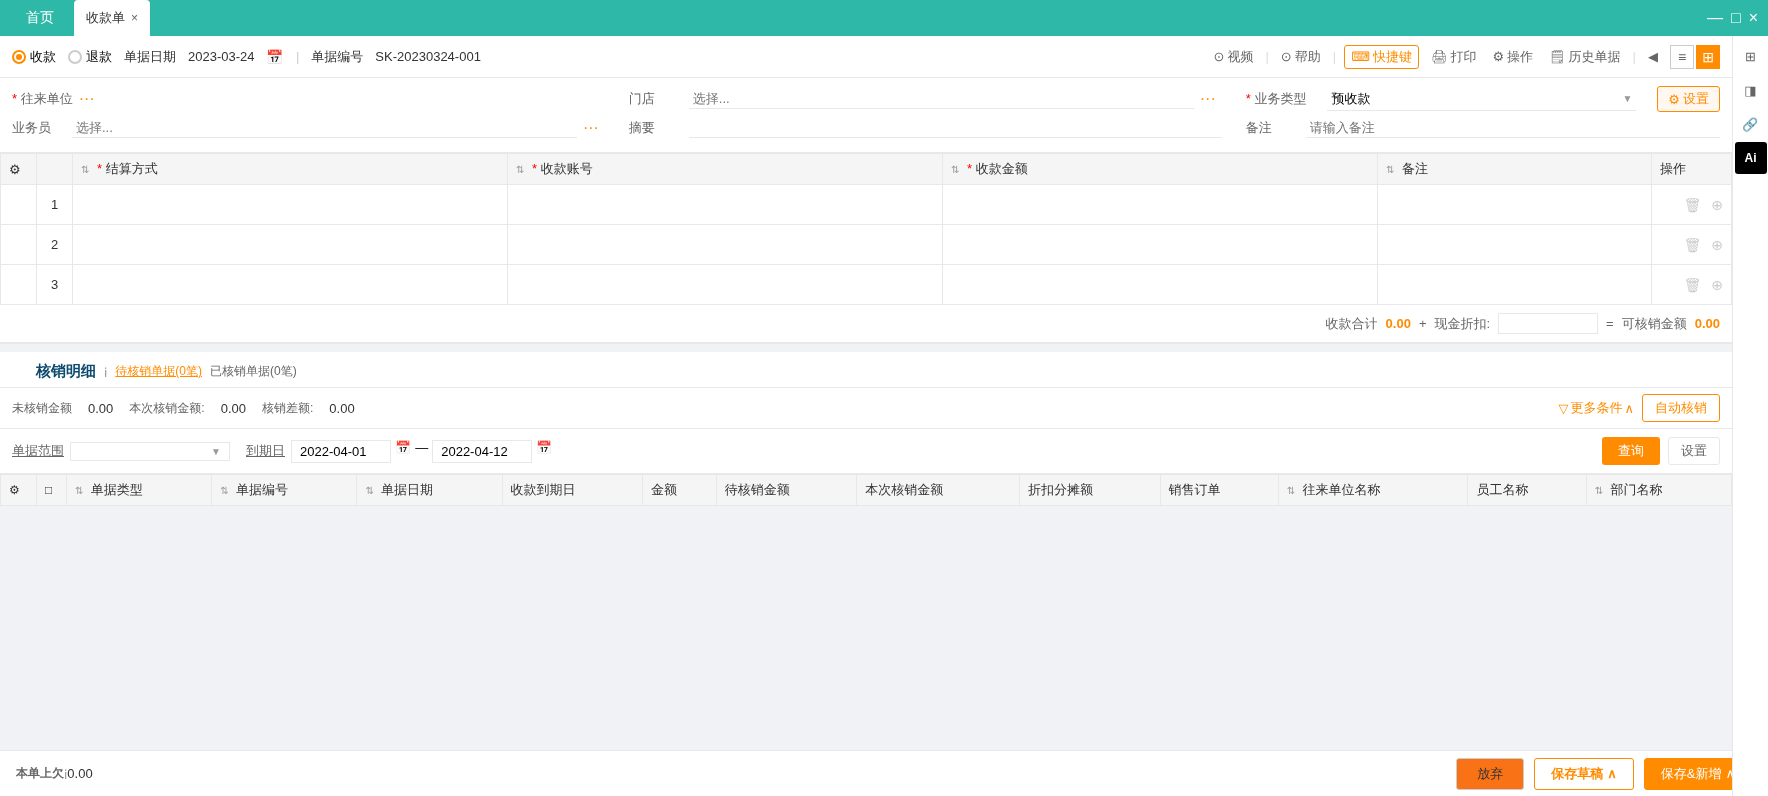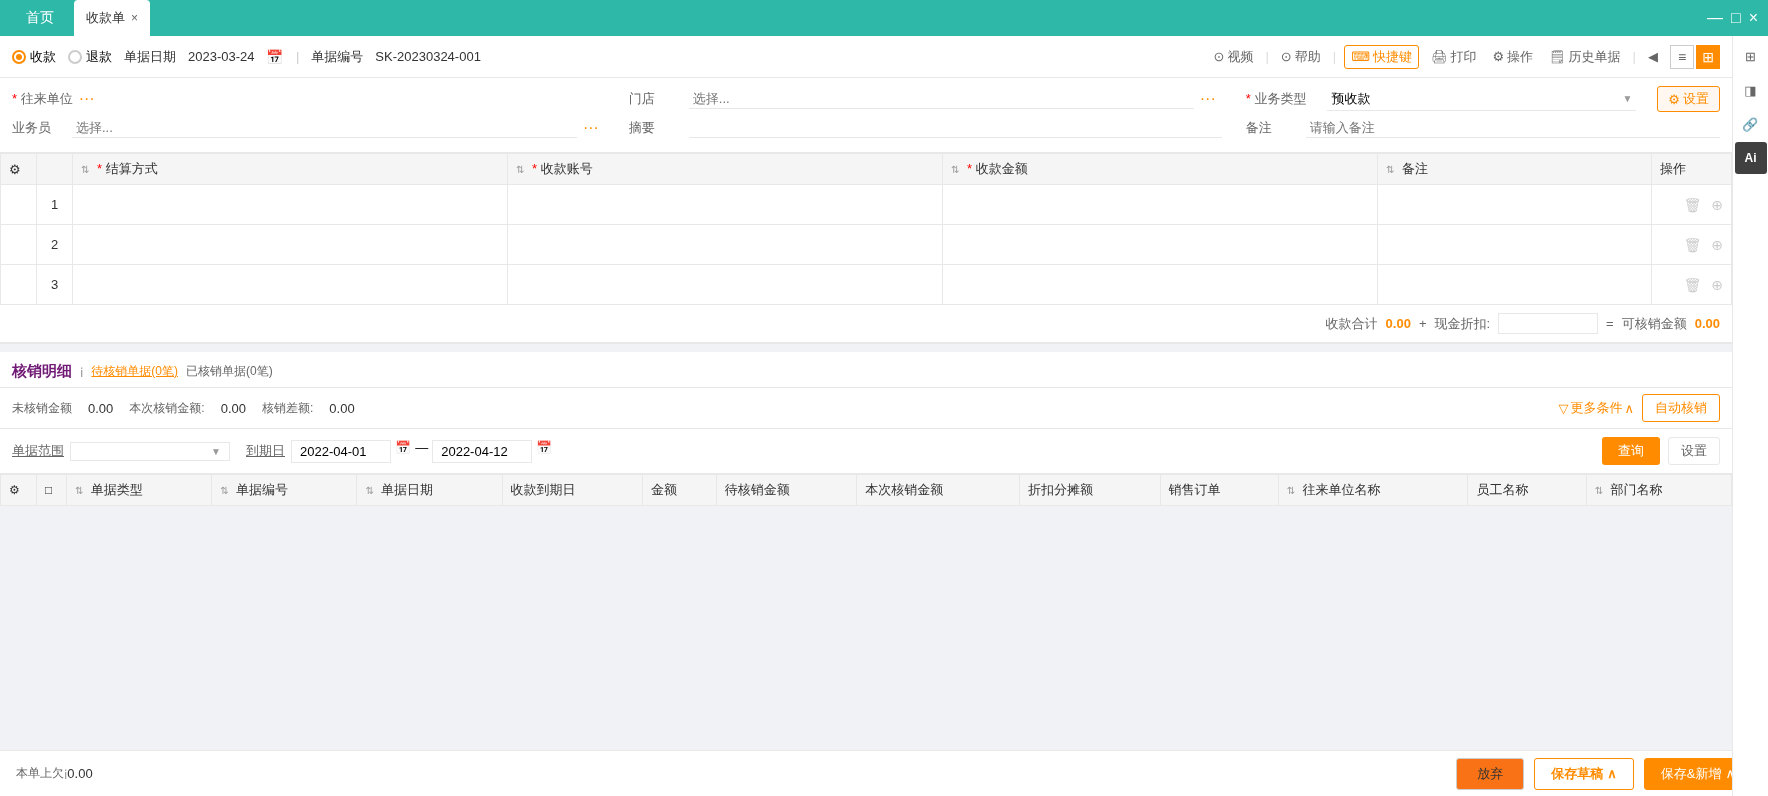--- a/index.html
+++ b/index.html
@@ -237,21 +237,22 @@
       background: white;
       padding: 10px 12px 6px;
       display: flex;
       align-items: center;
       gap: 8px;
       border-bottom: 1px solid #e8e8e8;
     }
     .section-title {
       font-size: 15px;
       font-weight: bold;
-      color: #701a75;
+      color: #0c4a6e;
+      margin-left: 24px;
     }
     .info-icon {
       color: #999;
       cursor: pointer;
       font-size: 13px;
     }
     .tab-link {
       color: #ff8c00;
       cursor: pointer;
       font-size: 12px;
@@ -367,21 +368,21 @@
       left: 0;
       right: 0;
       background: white;
       border-top: 1px solid #e8e8e8;
       display: flex;
       align-items: center;
       padding: 8px 16px;
       height: 46px;
       z-index: 100;
     }
-    .footer-info { color: #666; font-size: 12px; }
+    .footer-info { color: #666; font-size: 12px; font-weight: bold; }
     .footer-info-val { color: #333; }
     .footer-btns { margin-left: auto; display: flex; gap: 10px; }
     .btn-abandon {
       background: #f97316;
       border: 1px solid #ccc;
       color: #333;
       padding: 6px 20px;
       border-radius: 3px;
       cursor: pointer;
       font-size: 13px;
@@ -425,21 +426,21 @@
     }
     .sidebar-icon-btn {
       width: 32px; height: 32px;
       display: flex; align-items: center; justify-content: center;
       cursor: pointer;
       color: #666;
       font-size: 16px;
       border-radius: 3px;
     }
     .sidebar-icon-btn.active {
-      background: #404040;
+      background: #000000;
       color: white;
     }
 
     
     .main-content {
       height: calc(796px - 36px - 46px);
       overflow-y: auto;
       padding-right: 36px;
     }
   </style>

